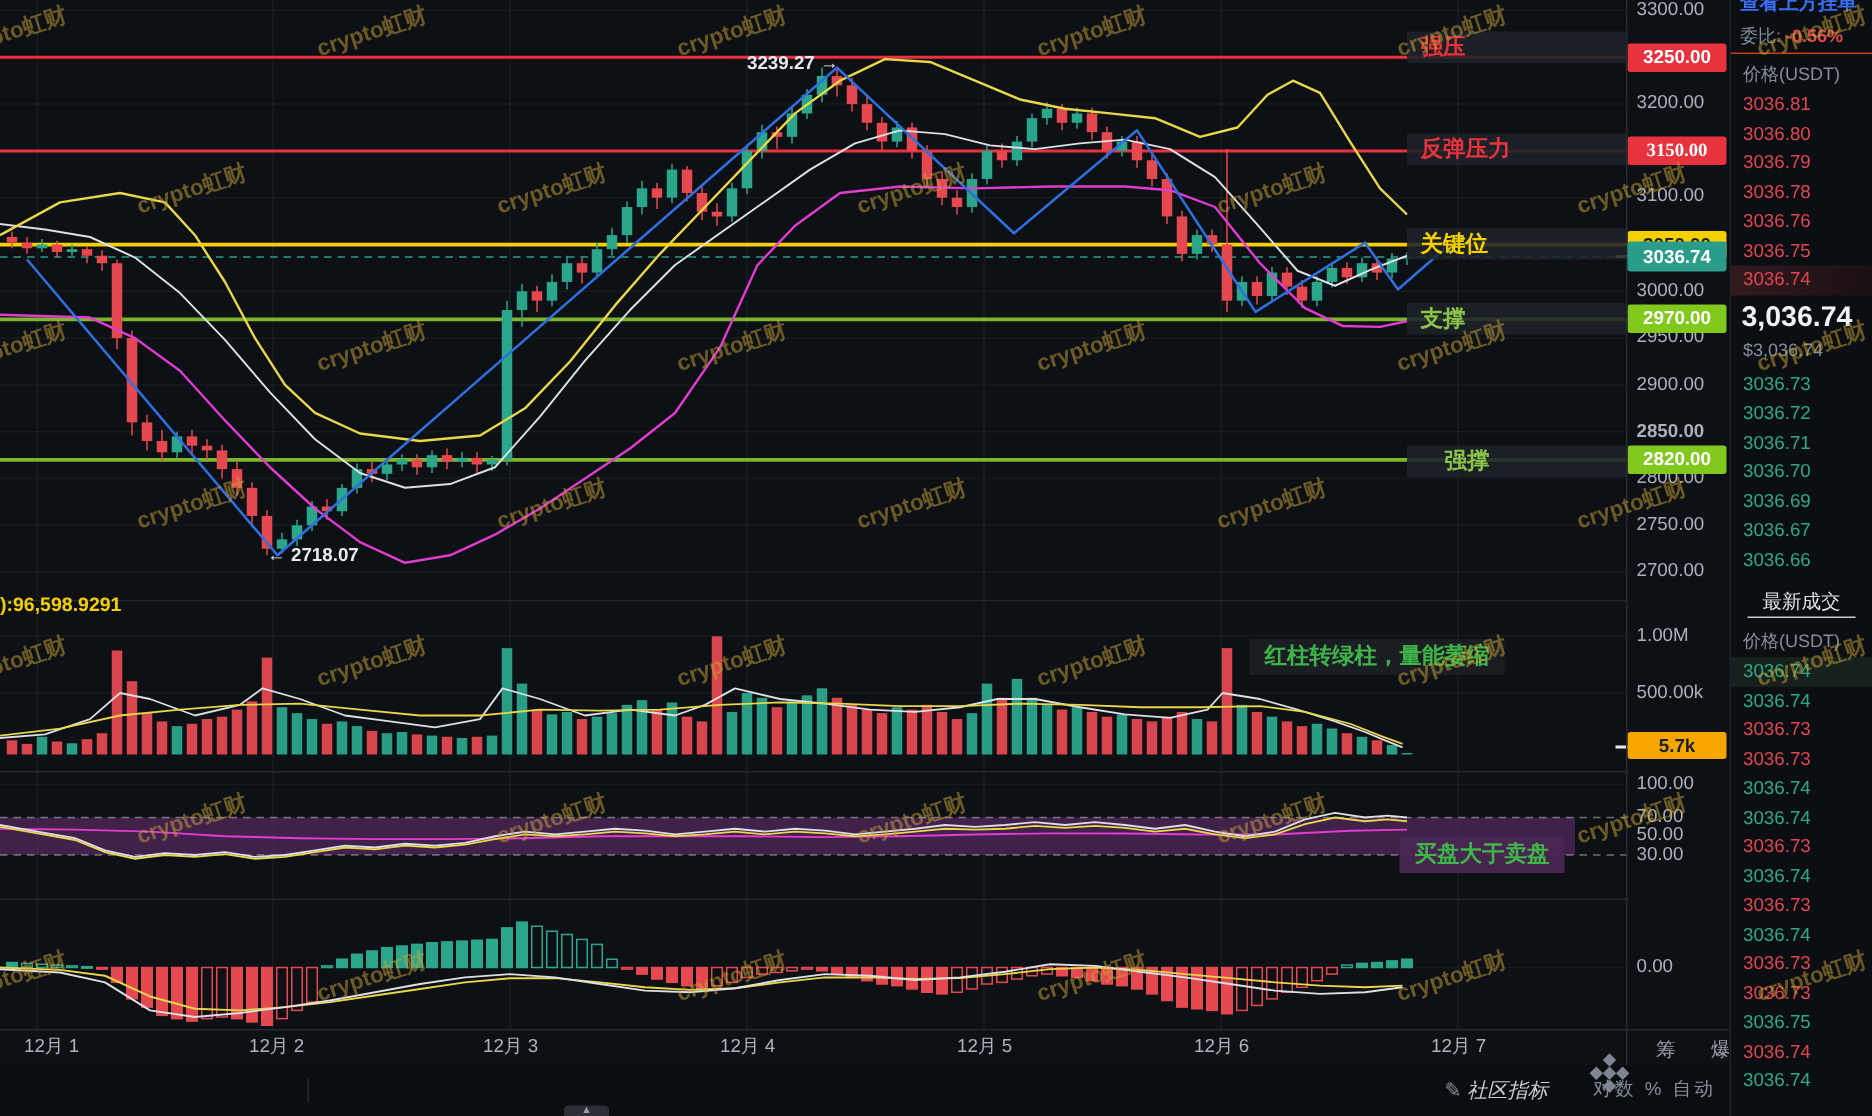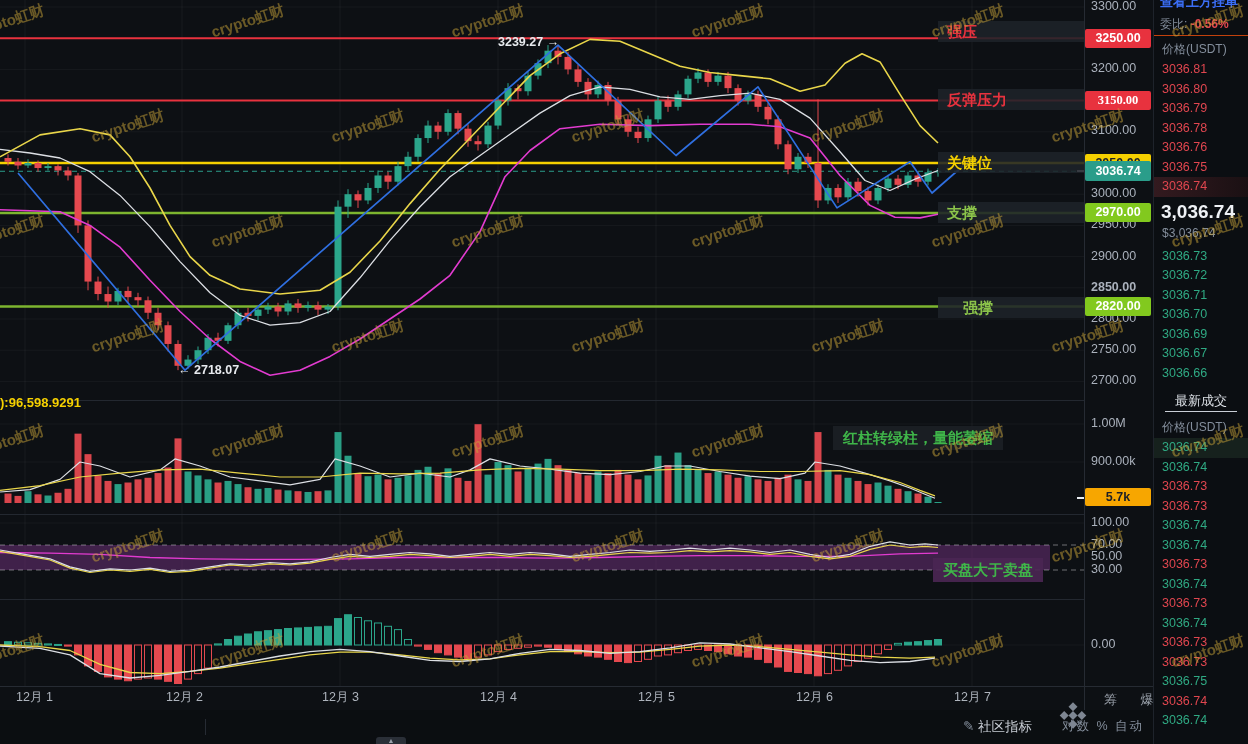--- a/index.html
+++ b/index.html
@@ -463,21 +463,21 @@
       <div class="axis-tick" style="top: 61px;">3200.00</div>
       <div class="axis-tick" style="top: 123px;">3100.00</div>
       <div class="axis-tick" style="top: 186px;">3000.00</div>
       <div class="axis-tick" style="top: 217px;">2950.00</div>
       <div class="axis-tick" style="top: 249px;">2900.00</div>
       <div class="axis-tick" style="top: 280px; font-weight: bold;">2850.00</div>
       <div class="axis-tick" style="top: 311px;">2800.00</div>
       <div class="axis-tick" style="top: 342px;">2750.00</div>
       <div class="axis-tick" style="top: 373px;">2700.00</div>
       <div class="axis-tick" style="top: 416px;">1.00M</div>
-      <div class="axis-tick" style="top: 454px;">900.00k</div>
+      <div class="axis-tick" style="top: 454px;">500.00k</div>
       <div class="axis-tick" style="top: 515px;">100.00</div>
       <div class="axis-tick" style="top: 537px;">70.00</div>
       <div class="axis-tick" style="top: 549px;">50.00</div>
       <div class="axis-tick" style="top: 562px;">30.00</div>
       <div class="axis-tick" style="top: 637px;">0.00</div>
       <div class="badge" style="top: 28.7px; height: 19px; line-height: 19px; background: rgb(232, 50, 62); color: rgb(255, 255, 255);">3250.00</div>
       <div class="badge" style="top: 91.1px; height: 19px; line-height: 19px; background: rgb(232, 50, 62); color: rgb(255, 255, 255); font-family: Liberation Serif, serif;">3150.00</div>
       <div class="badge" style="top: 153.5px; height: 19px; line-height: 19px; background: rgb(245, 208, 0); color: rgb(28, 31, 38);">3050.00</div>
       <div class="badge" style="top: 203.42px; height: 19px; line-height: 19px; background: rgb(130, 201, 30); color: rgb(255, 255, 255);">2970.00</div>
       <div class="badge" style="top: 297.02px; height: 19px; line-height: 19px; background: rgb(130, 201, 30); color: rgb(255, 255, 255);">2820.00</div>
@@ -513,21 +513,21 @@
   <div class="hair" style="left:0;top:686px;width:1153px;height:1px;"></div>
   <div class="hair" style="left:0;top:710px;width:1153px;height:1px;"></div>
   <div class="hair" style="left:1084px;top:0;width:1px;height:710px;"></div>
 
   <div id="tabbar" style="position: absolute; left: 0px; top: 710px; width: 1153px; height: 34px; background: rgb(11, 14, 17);">
       <div class="hair" style="left: 205px; top: 9px; width: 1px; height: 16px;"></div>
     </div>
   <div class="abs" style="left:376px;top:737px;width:30px;height:10px;background:#2a2f37;border-radius:3px 3px 0 0;text-align:center;">
     <span style="color:#9aa1ab;font-size:7px;line-height:8px;display:block;">▲</span>
   </div>
-  <div class="tab" style="left:963px;color:#c8cdd5;">
+  <div class="tab" style="left:963px;color:#c8cdd5;font-style:italic;">
     <span style="color:#848e9c;">✎ </span><span>社区指标</span>
   </div>
 
   <div class="abs" style="left:1104px;top:691px;color:#9aa1ab;font-size:13px;letter-spacing:10px;">筹  爆</div>
   <div class="abs" style="left:1062px;top:718px;color:#848e9c;font-size:12.5px;letter-spacing:2px;">对数 % 自动</div>
 
   <div id="orderbook">
     <div style="height:13px;overflow:hidden;">
       <div style="color:#3b6ef5;font-size:13px;font-weight:700;margin-top:-7px;padding-left:6px;white-space:nowrap;">查看上方挂单</div>
     </div>

